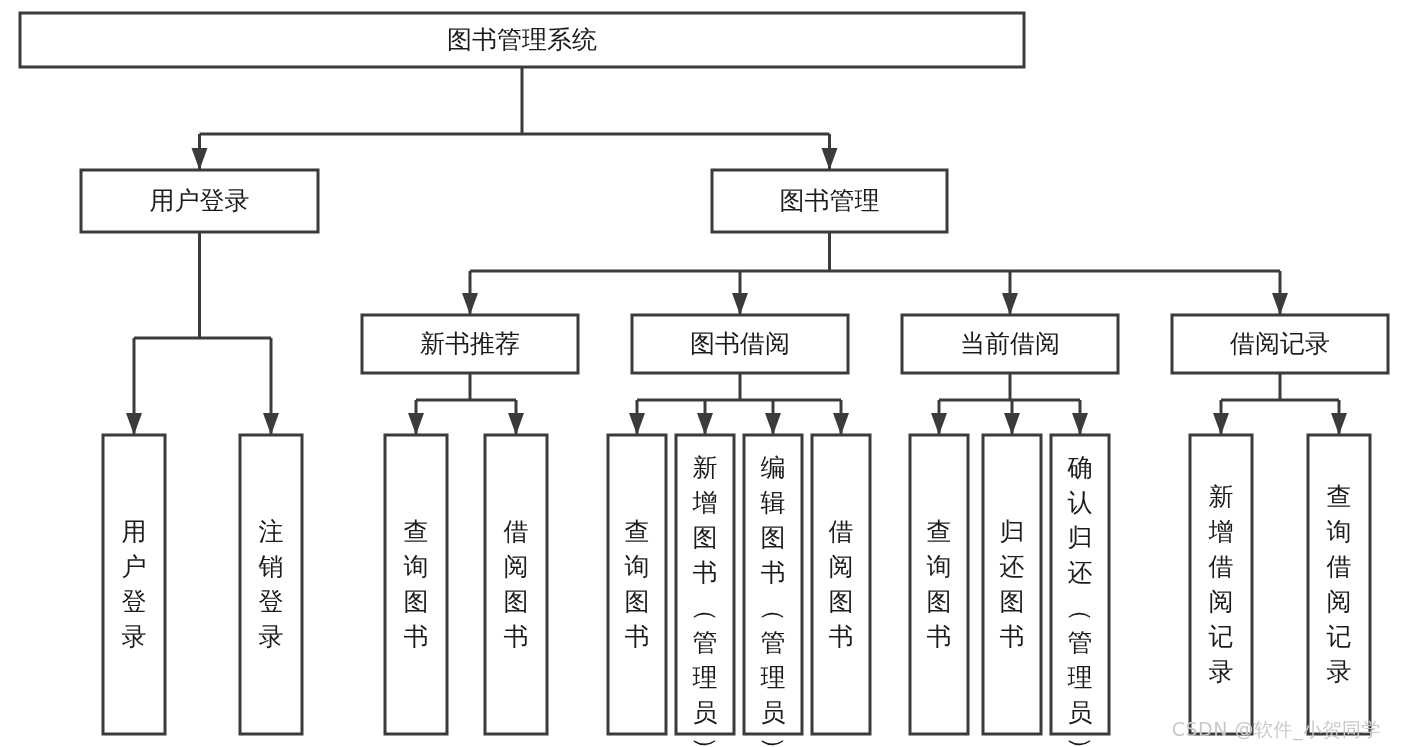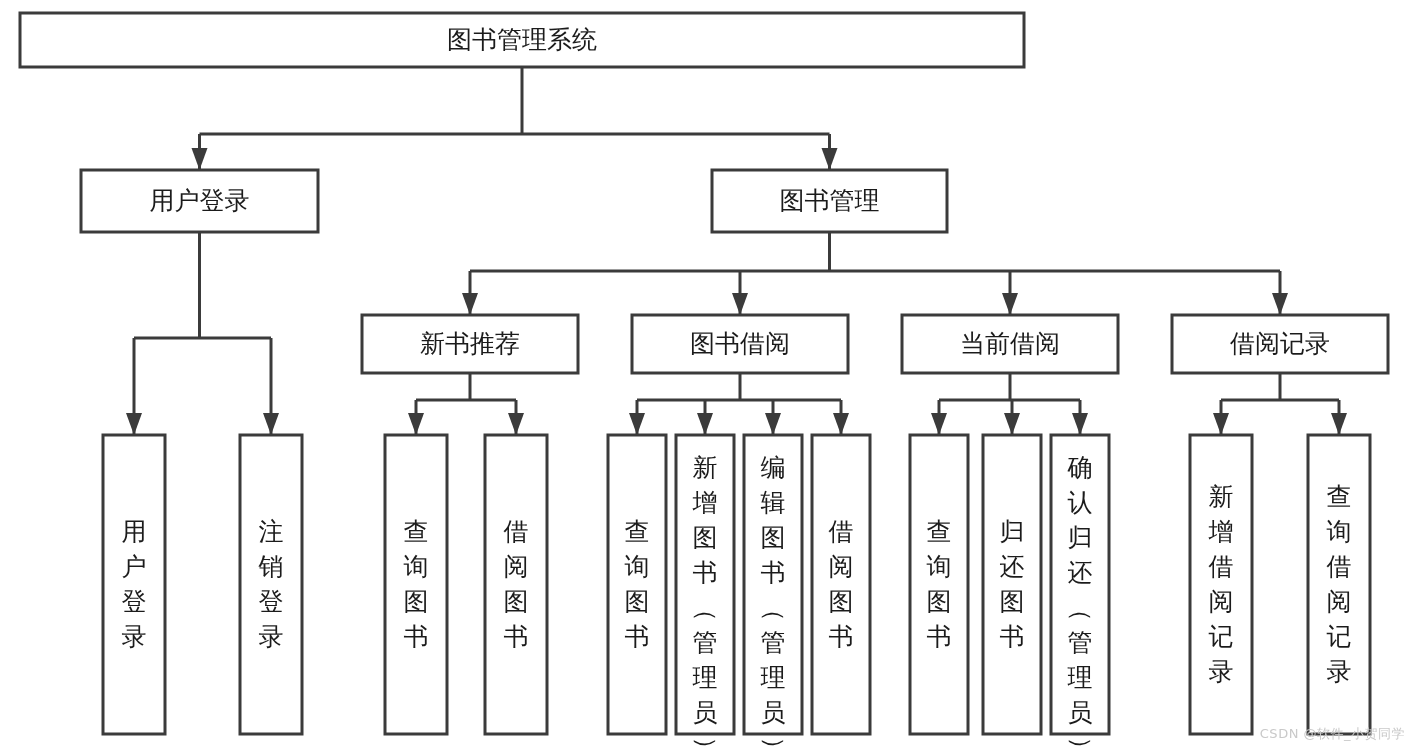--- a/index.html
+++ b/index.html
@@ -14,23 +14,23 @@
   .node-label{
     font-family:"DejaVu Sans","Liberation Sans",sans-serif;
     font-size:25px;fill:#1b1b1b;text-anchor:middle;
     dominant-baseline:middle;
   }
   .leaf-char{
     font-family:"DejaVu Sans","Liberation Sans",sans-serif;
     font-size:25px;fill:#1b1b1b;text-anchor:middle;
   }
   .watermark{
-    position:absolute;right:0;bottom:4px;
-    font-family:"DejaVu Sans","Liberation Sans",sans-serif;
-    font-size:13px;color:#c9c9c9;white-space:nowrap;
+    position:absolute;right:24px;bottom:4px;
+    font-family:"DejaVu Sans","Liberation Sans",sans-serif;
+    font-size:19px;color:#c9c9c9;white-space:nowrap;
     letter-spacing:0.5px;pointer-events:none;
   }
 </style>
 </head>
 <body>
 
 <svg id="diagram" viewBox="0 0 1405 747" xmlns="http://www.w3.org/2000/svg">
   <g id="connector-layer">
       <g>
         <line x1="522" y1="67" x2="522" y2="134" class="conn"></line>

